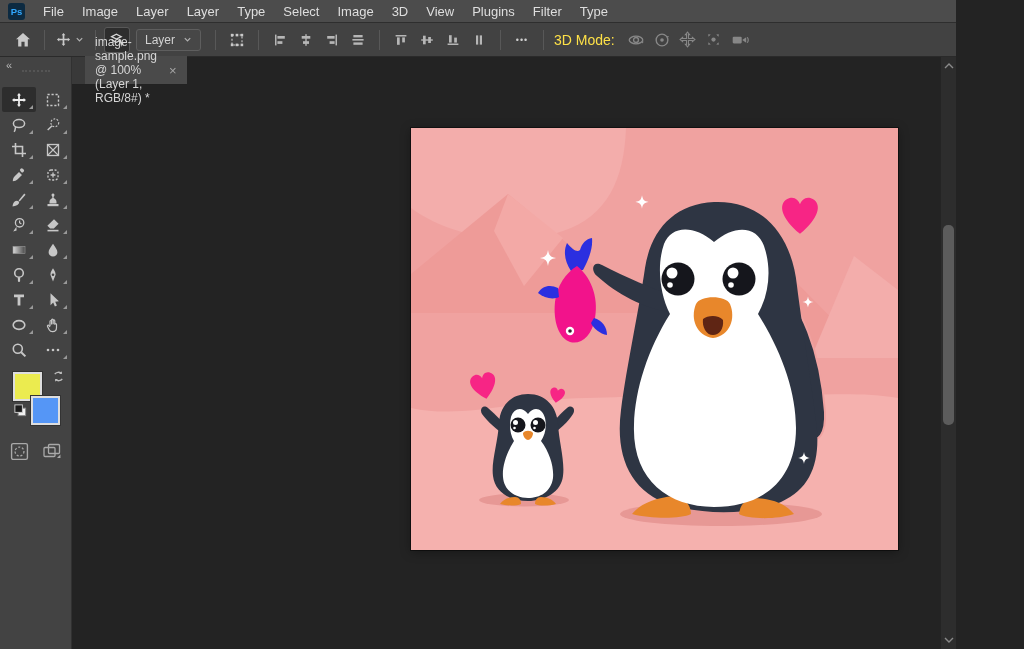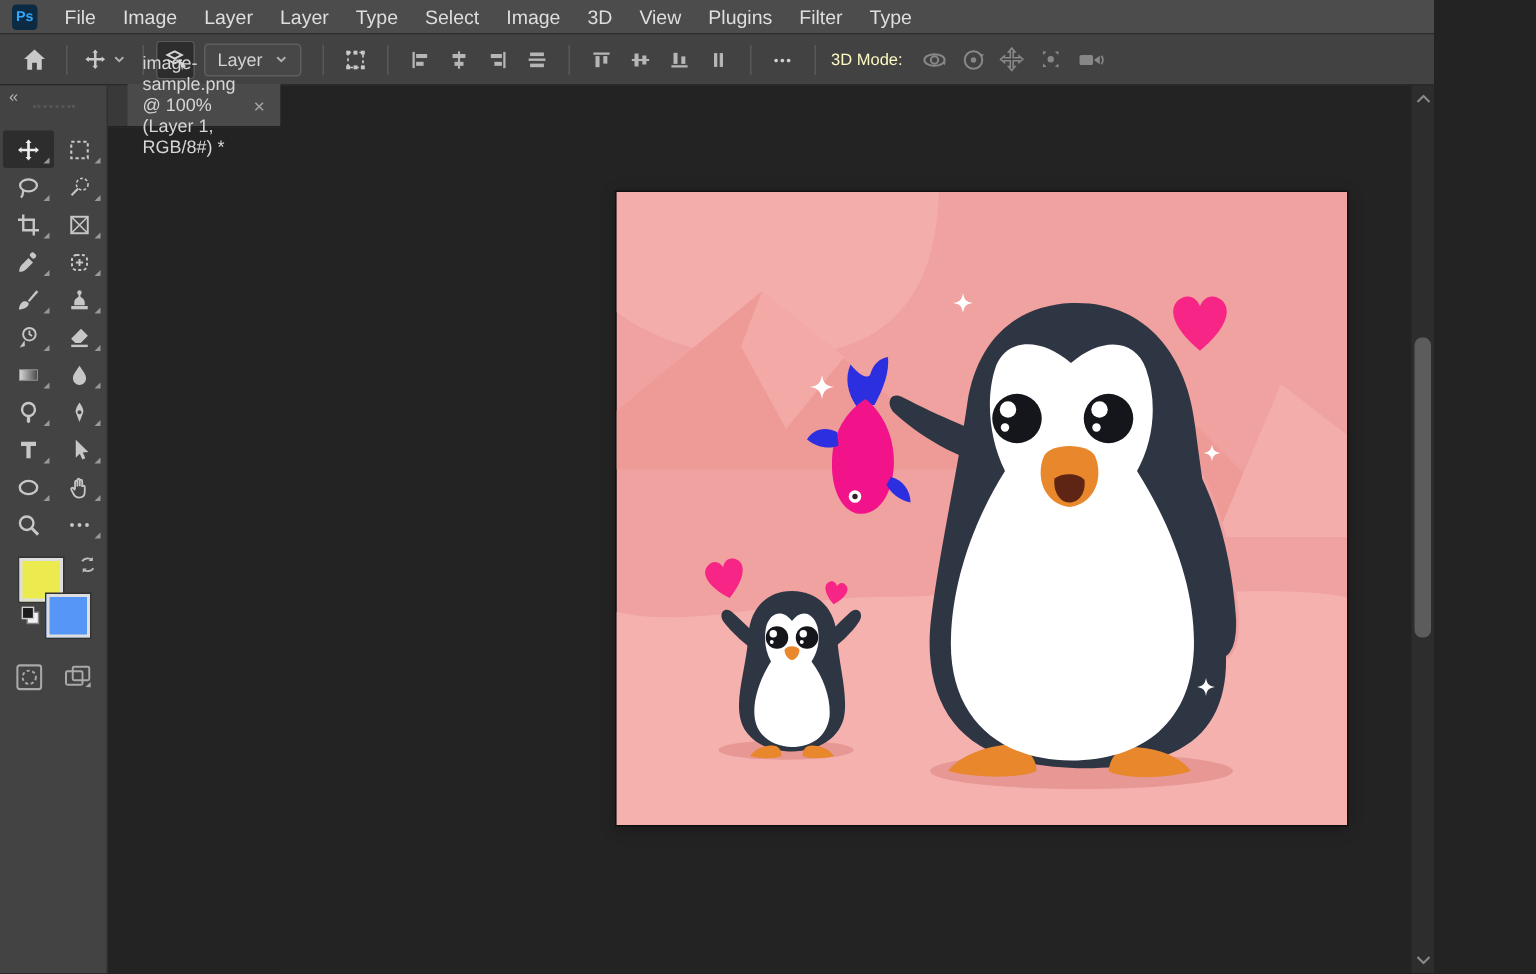--- a/index.html
+++ b/index.html
@@ -16,21 +16,21 @@
 
   
   .optionsbar { height:34px; background:#424242; border-bottom:1px solid #2a2a2a;
     display:flex; align-items:center; padding-left:10px; flex:0 0 34px; }
   .ob-btn { height:26px; min-width:26px; display:flex; align-items:center; justify-content:center;
     border-radius:3px; padding:0 3px; }
   .ob-btn.pressed { background:#2d2d2d; box-shadow:0 0 0 1px #585858 inset; }
   .ob-sep { width:1px; height:20px; background:#585858; margin:0 8px; flex:0 0 1px; }
   .ob-dropdown { height:22px; background:#474747; border:1px solid #5e5e5e; border-radius:3px;
     display:flex; align-items:center; gap:8px; padding:0 8px; margin:0 6px; color:#d2d2d2; font-size:12px; }
-  .ob-label { color:#fef9c3; font-size:11px; margin:0 8px 0 2px; }
+  .ob-label { color:#fde047; font-size:14px; margin:0 8px 0 2px; }
   .dim3d { opacity:.6; }
   .ellipsis-btn { color:#cfcfcf; font-size:9px; letter-spacing:1px; }
 
   
   .workspace { flex:1; display:flex; min-height:0; }
 
   
   .dock { width:72px; background:#434343; border-right:1px solid #313131; display:flex;
     flex-direction:column; flex:0 0 72px; }
   .dock-top { height:30px; position:relative; }

